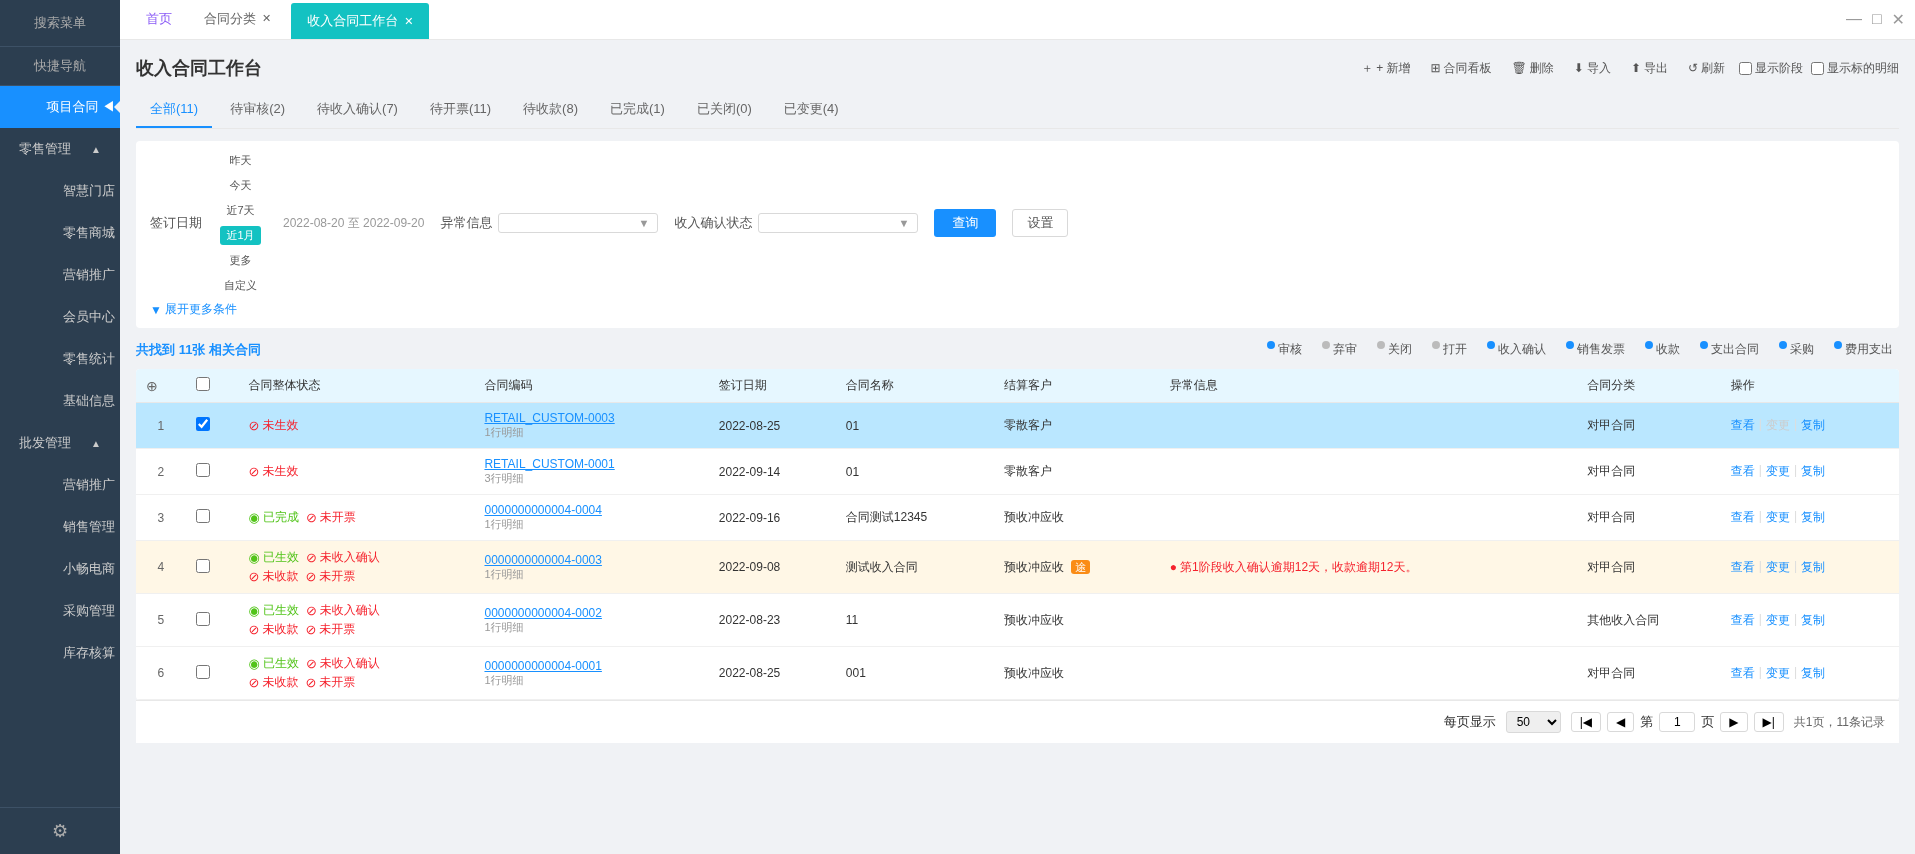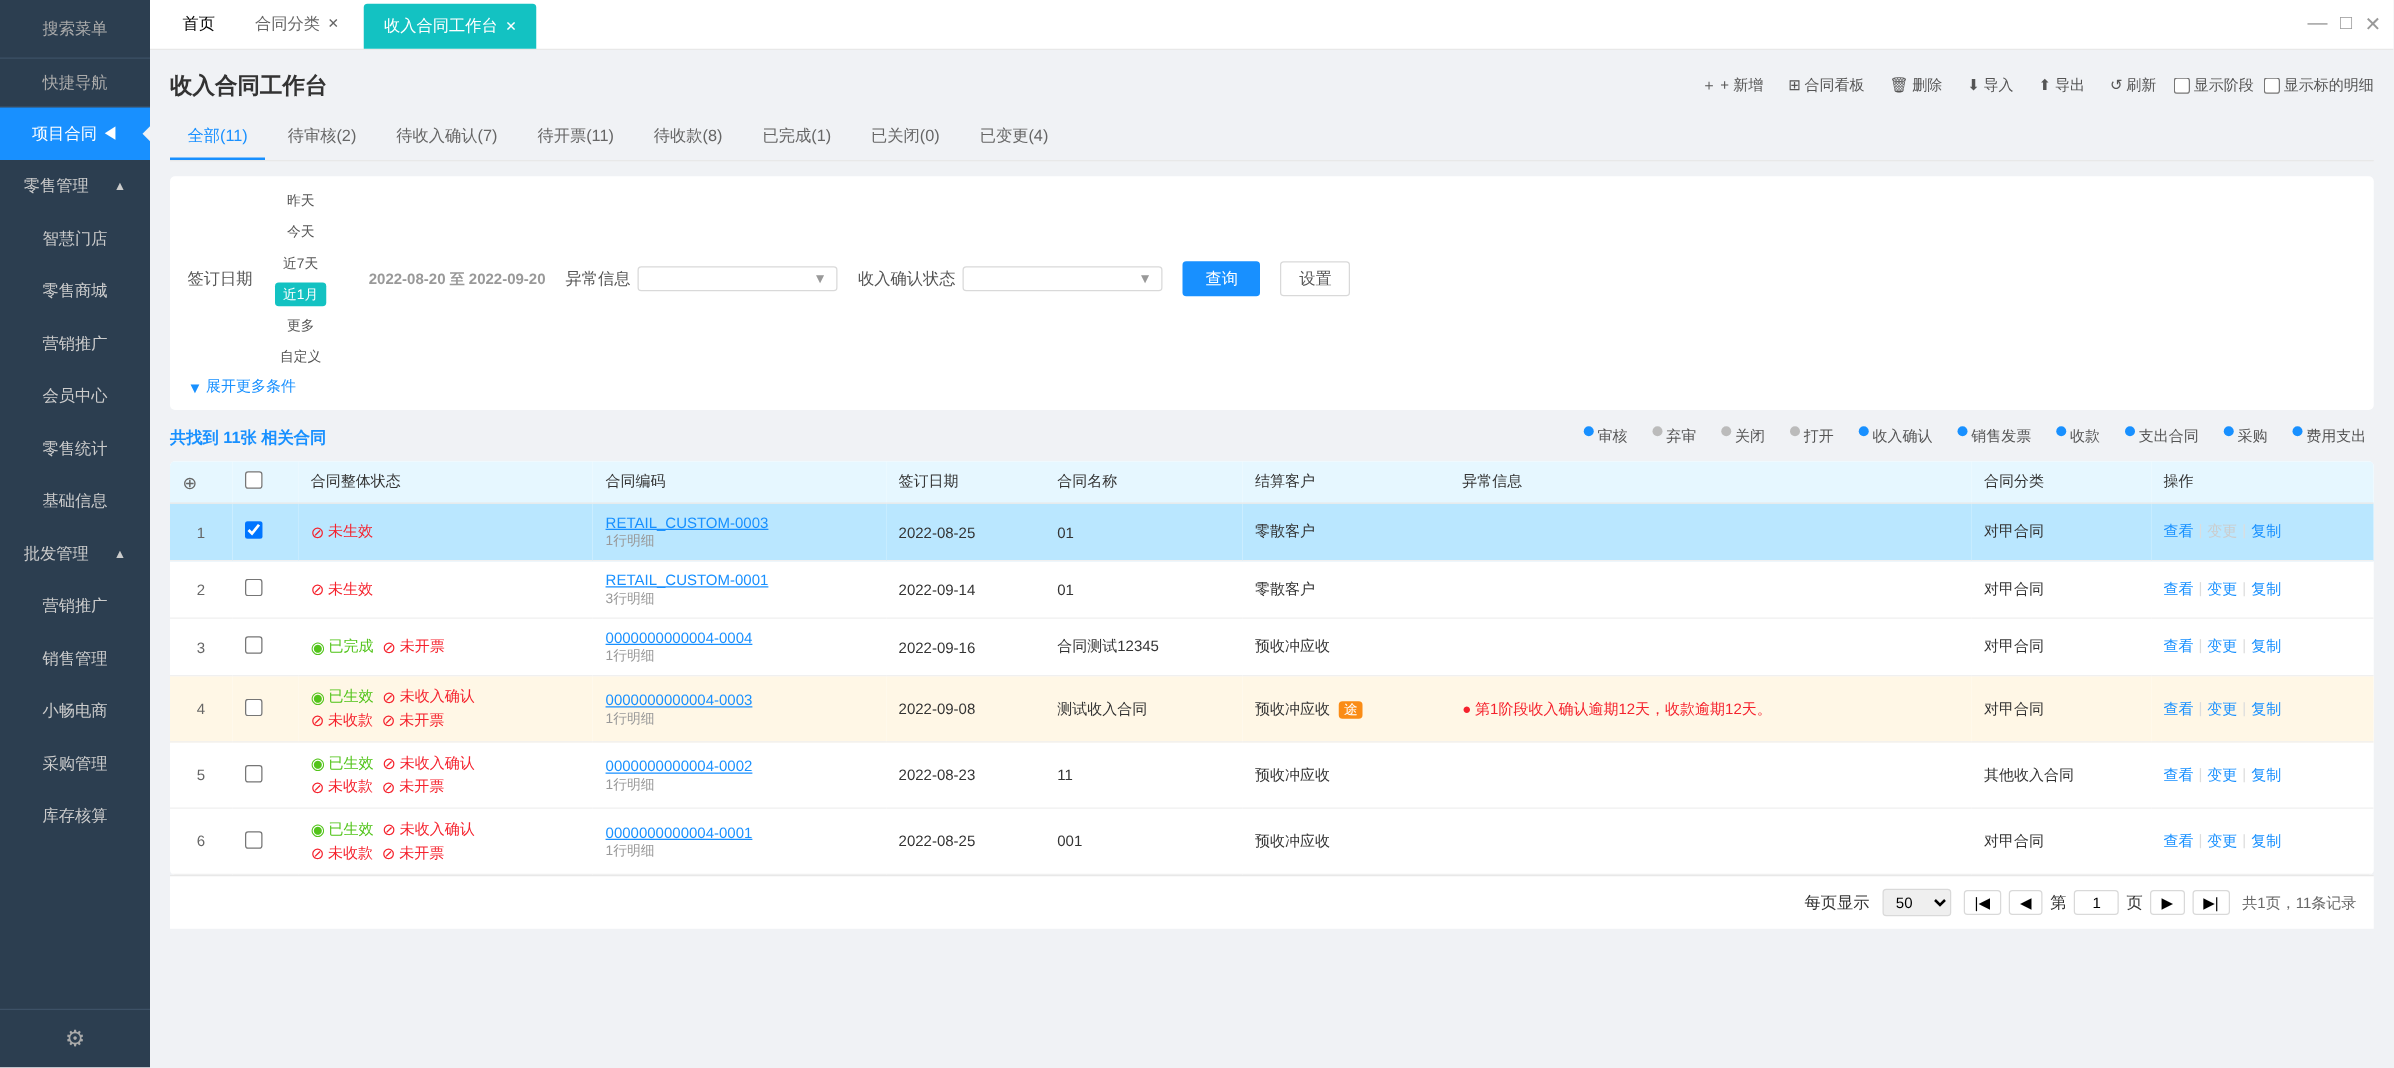--- a/index.html
+++ b/index.html
@@ -2,37 +2,37 @@
 <html><head>
   <meta charset="utf-8">
   <style>
     * { box-sizing: border-box; margin: 0; padding: 0; }
     body { font-family: 'Microsoft YaHei', Arial, sans-serif; font-size: 13px; background: #f0f2f5; color: #333; display: flex; height: 854px; overflow: hidden; }
 
     
     .sidebar { width: 120px; background: #2c3e50; color: #ccc; display: flex; flex-direction: column; height: 100%; flex-shrink: 0; }
     .sidebar-search { padding: 14px 10px; font-size: 13px; color: #aaa; text-align: center; border-bottom: 1px solid #3d5166; }
     .sidebar-nav { padding: 10px; font-size: 13px; color: #aaa; text-align: center; border-bottom: 1px solid #3d5166; }
-    .sidebar-item { padding: 12px 5px; text-align: center; font-size: 13px; color: #ccc; cursor: pointer; position: relative; }
+    .sidebar-item { padding: 12px 5px; text-align: right; font-size: 13px; color: #ccc; cursor: pointer; position: relative; }
     .sidebar-item.active { background: #1890ff; color: #fff; }
     .sidebar-item.active::after { content: ''; position: absolute; right: 0; top: 50%; transform: translateY(-50%); border: 6px solid transparent; border-right-color: #f0f2f5; }
     .sidebar-item-group { display: flex; align-items: center; justify-content: center; gap: 20px; }
     .sidebar-item-group .arrow { font-size: 10px; }
     .sidebar-bottom { margin-top: auto; padding: 12px; text-align: center; border-top: 1px solid #3d5166; }
     .gear-icon { font-size: 18px; color: #aaa; cursor: pointer; }
 
     
     .main { flex: 1; display: flex; flex-direction: column; background: #f0f2f5; overflow: hidden; }
 
     
     .top-tabs { background: #fff; display: flex; align-items: center; border-bottom: 1px solid #e8e8e8; padding: 0 10px; height: 40px; position: relative; }
     .top-tab { padding: 0 16px; height: 40px; display: flex; align-items: center; font-size: 13px; color: #666; cursor: pointer; border-bottom: 2px solid transparent; }
     .top-tab.active { background: #13c2c2; color: #fff; border-radius: 3px 3px 0 0; border-bottom: none; margin: 0 4px; height: 36px; align-self: flex-end; }
     .top-tab .close-btn { margin-left: 6px; font-size: 11px; cursor: pointer; }
-    .top-tab-home { color: #000000; }
+    .top-tab-home { color: #8b5cf6; }
     .top-tab-contract { color: #666; }
     .window-controls { margin-left: auto; display: flex; gap: 10px; color: #999; font-size: 16px; cursor: pointer; }
 
     
     .page-content { flex: 1; padding: 16px; overflow: auto; }
 
     
     .page-header { display: flex; align-items: center; justify-content: space-between; margin-bottom: 12px; }
     .page-title { font-size: 18px; font-weight: bold; color: #333; }
     .toolbar { display: flex; align-items: center; gap: 8px; }
@@ -44,21 +44,21 @@
     .filter-tab { padding: 8px 14px; font-size: 13px; color: #666; cursor: pointer; border-bottom: 2px solid transparent; }
     .filter-tab.active { color: #1890ff; border-bottom: 2px solid #1890ff; }
 
     
     .search-area { background: #fff; padding: 10px 14px; border-radius: 4px; margin-bottom: 10px; }
     .search-row { display: flex; align-items: center; gap: 16px; flex-wrap: wrap; }
     .search-label { font-size: 13px; color: #555; white-space: nowrap; }
     .date-options { display: flex; gap: 6px; align-items: center; font-size: 11px; flex-direction: column; }
     .date-option { color: #555; cursor: pointer; padding: 2px 6px; border-radius: 3px; }
     .date-option.active { background: #13c2c2; color: #fff; border-radius: 3px; }
-    .date-range { font-size: 12px; color: #999; margin-left: 16px; font-weight: bold; }
+    .date-range { font-size: 12px; color: #999; margin-left: 4px; }
     .select-field { display: flex; align-items: center; gap: 6px; }
     .select-input { border: 1px solid #d9d9d9; border-radius: 3px; padding: 3px 8px; font-size: 13px; min-width: 160px; display: flex; align-items: center; justify-content: space-between; cursor: pointer; background: #fff; }
     .select-input .arrow { color: #999; font-size: 11px; }
     .query-btn { background: #1890ff; color: #fff; border: none; border-radius: 3px; padding: 5px 18px; font-size: 13px; cursor: pointer; }
     .set-btn { background: #fff; color: #555; border: 1px solid #d9d9d9; border-radius: 3px; padding: 4px 14px; font-size: 13px; cursor: pointer; }
     .expand-btn { color: #1890ff; font-size: 12px; cursor: pointer; display: flex; align-items: center; gap: 3px; margin: 6px auto 0; text-align: center; }
 
     
     .action-bar { display: flex; align-items: center; justify-content: space-between; margin-bottom: 8px; }
     .record-count { font-size: 13px; color: #555; }

